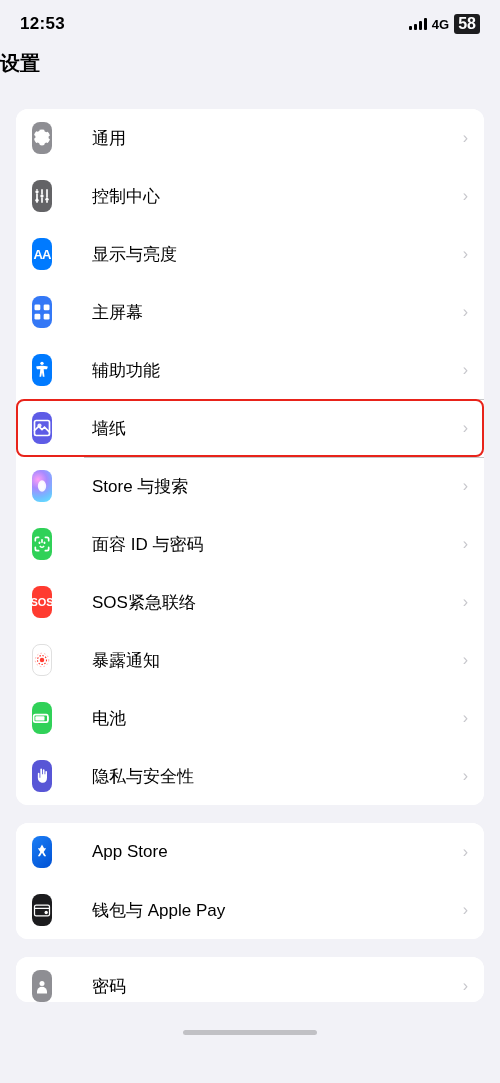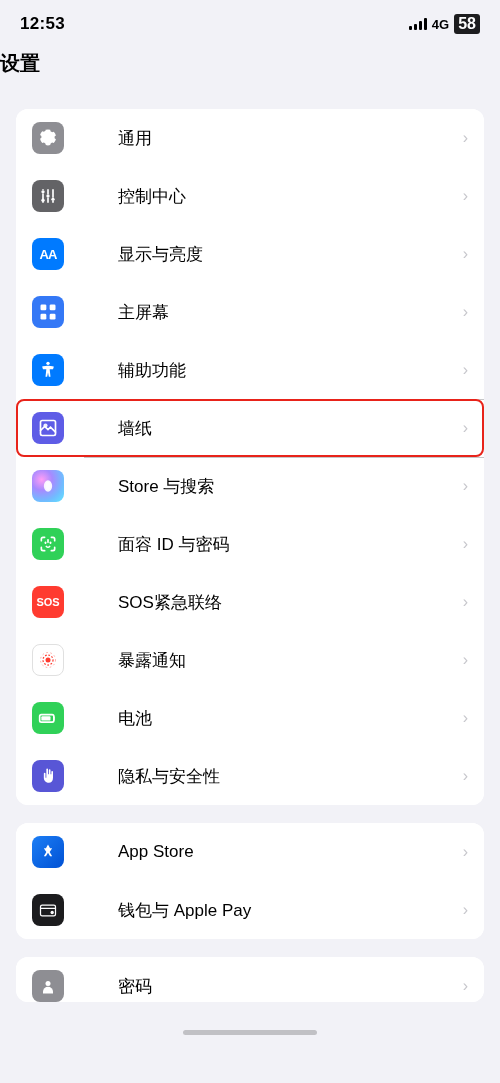--- a/index.html
+++ b/index.html
@@ -103,27 +103,26 @@
 
     .settings-item.highlighted {
       background: #fff;
       outline: 2.5px solid #e8231a;
       outline-offset: -2px;
       border-radius: 8px;
       z-index: 2;
     }
 
     .item-icon {
-      width: 32px;
+      width: 20px;
       height: 32px;
       border-radius: 8px;
       display: flex;
       align-items: center;
       justify-content: center;
-      margin-right: 14px;
       flex-shrink: 0;
       font-size: 17px;
       color: #fff;
     }
 
     .item-label {
       flex: 1;
       font-size: 17px;
       font-weight: 400;
       color: #000;

